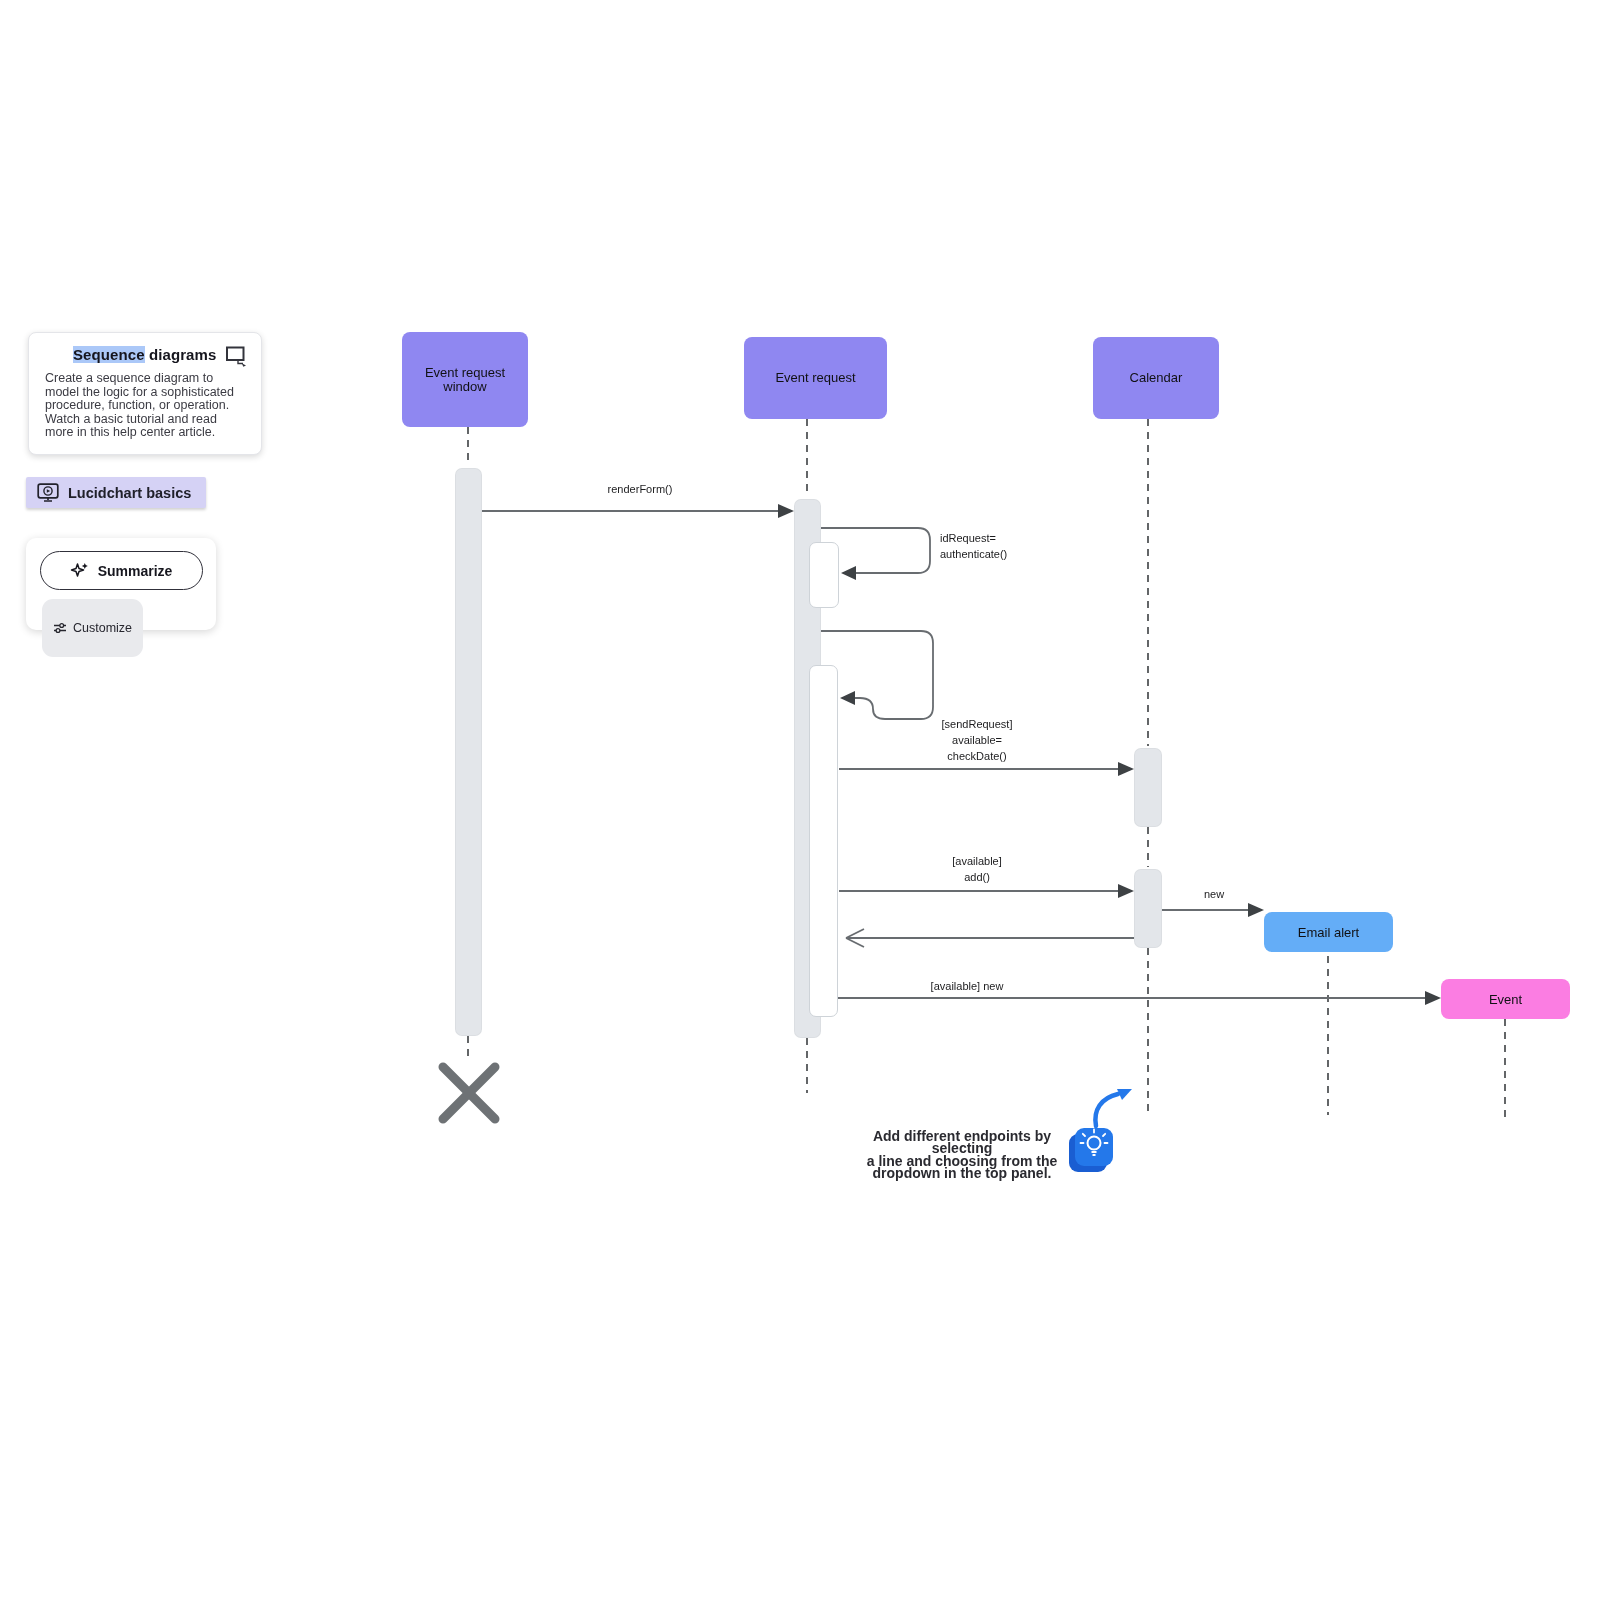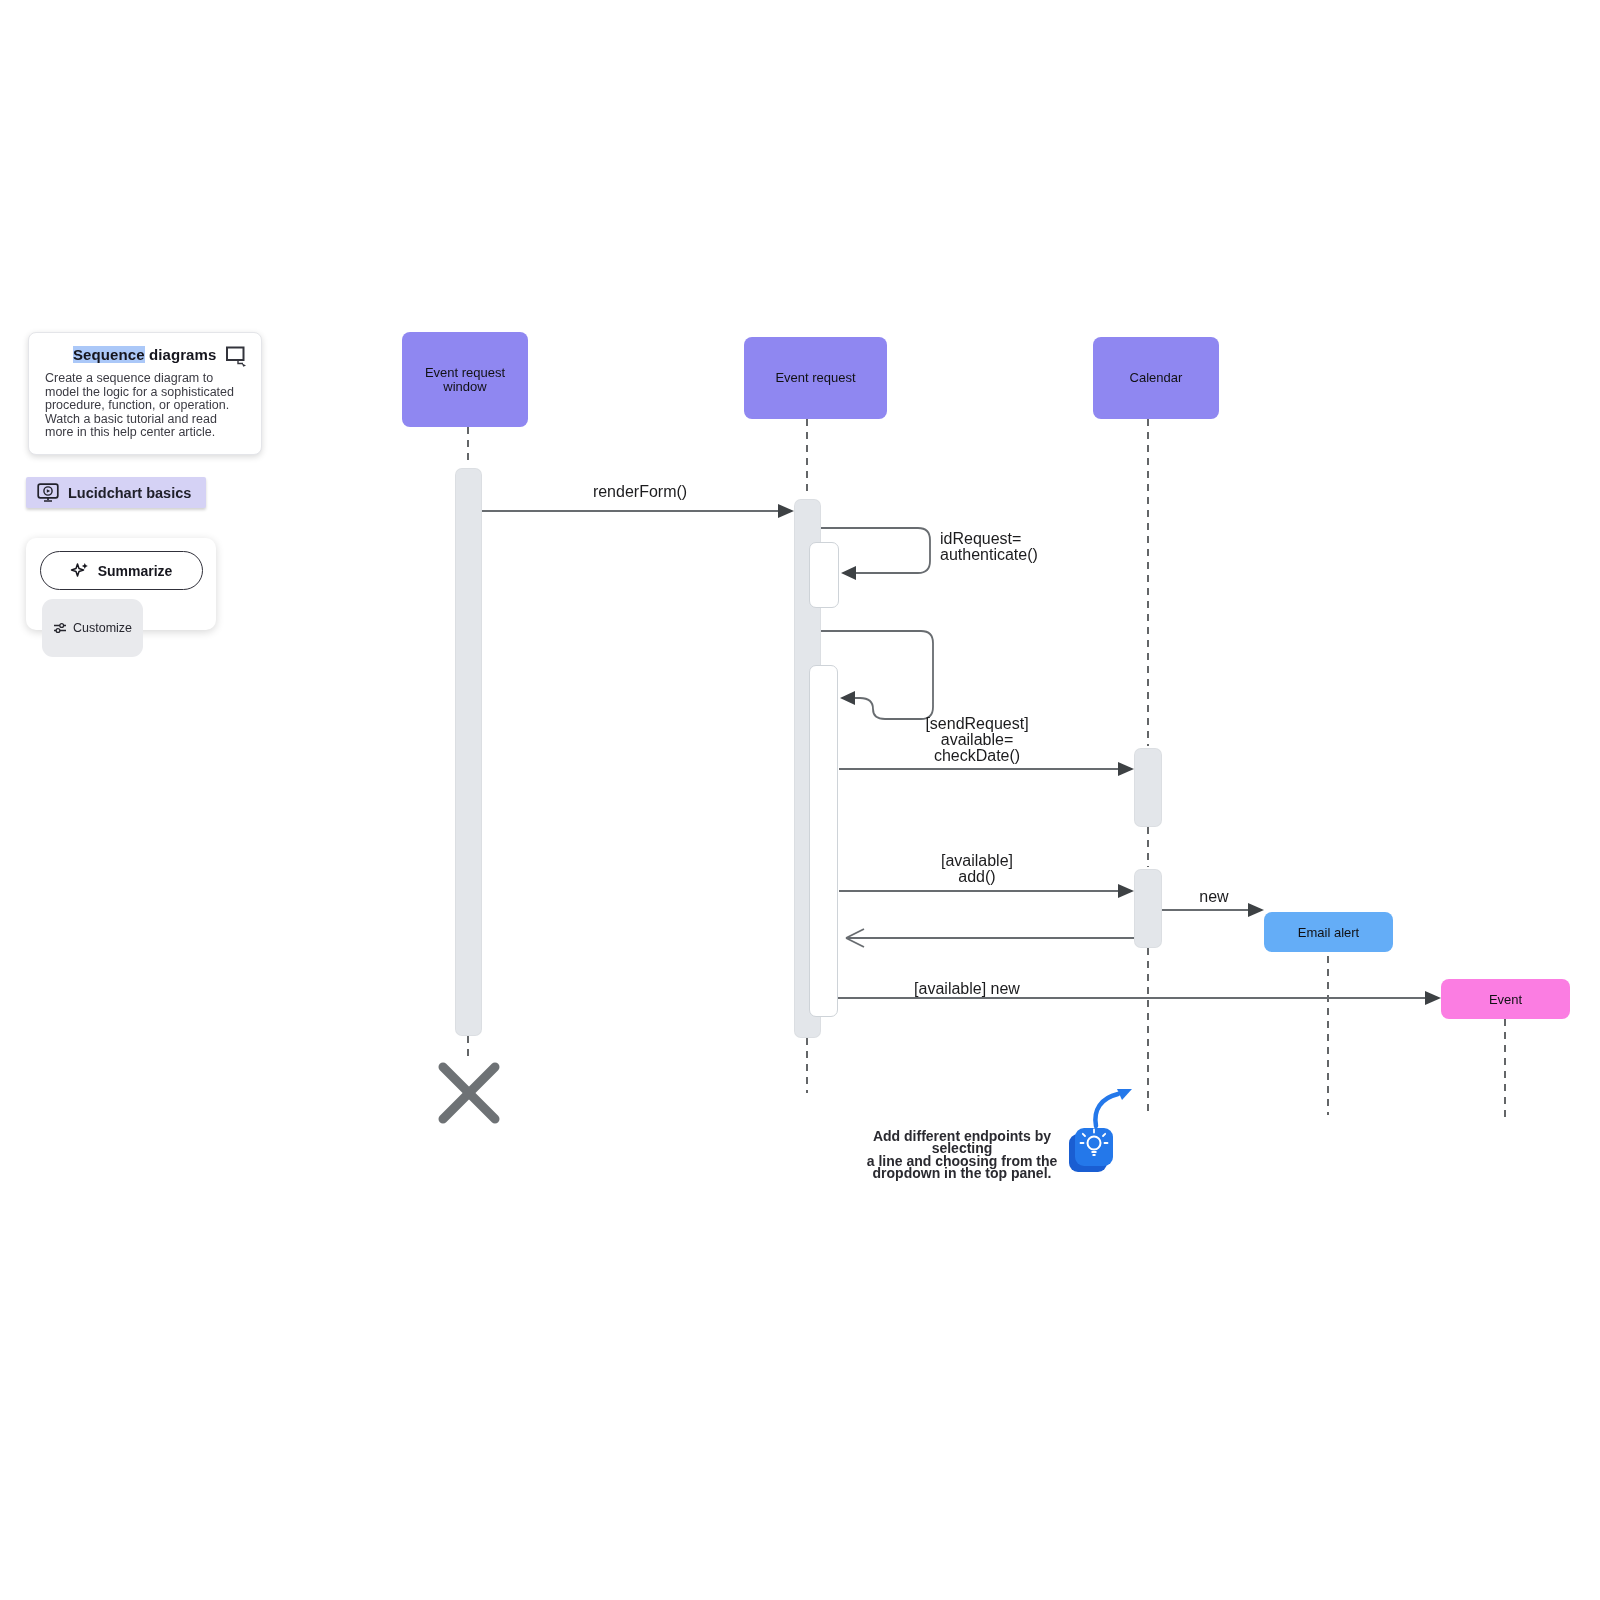--- a/index.html
+++ b/index.html
@@ -42,21 +42,21 @@
   .actor{
     background:#8f87f1;border-radius:8px;display:flex;align-items:center;justify-content:center;
     text-align:center;font-size:13px;line-height:14px;color:#111114;z-index:4;cursor:pointer;
   }
   .obj-box{
     border-radius:8px;display:flex;align-items:center;justify-content:center;
     font-size:13px;color:#111114;z-index:4;cursor:pointer;
   }
   .bar{background:#e3e6ea;border-radius:7px;z-index:3;border:1px solid rgba(0,0,0,.03);box-sizing:border-box;}
   .nested{background:#ffffff;border:1.5px solid #ced3d8;border-radius:7px;z-index:3;box-sizing:border-box;}
-  .msg-label{font-size:16px;color:#1c1c1e;z-index:4;white-space:pre-line;}
+  .msg-label{font-size:11px;color:#1c1c1e;z-index:4;white-space:pre-line;}
   .center{text-align:center;}
   .tip-text{
     left:860px;top:1130px;width:204px;text-align:center;font-size:14px;line-height:12.3px;
     font-weight:600;color:#2a2a30;white-space:pre-line;z-index:4;
   }
   svg.overlay{position:absolute;left:0;top:0;z-index:2;}
 </style>
 </head>
 <body>
 

